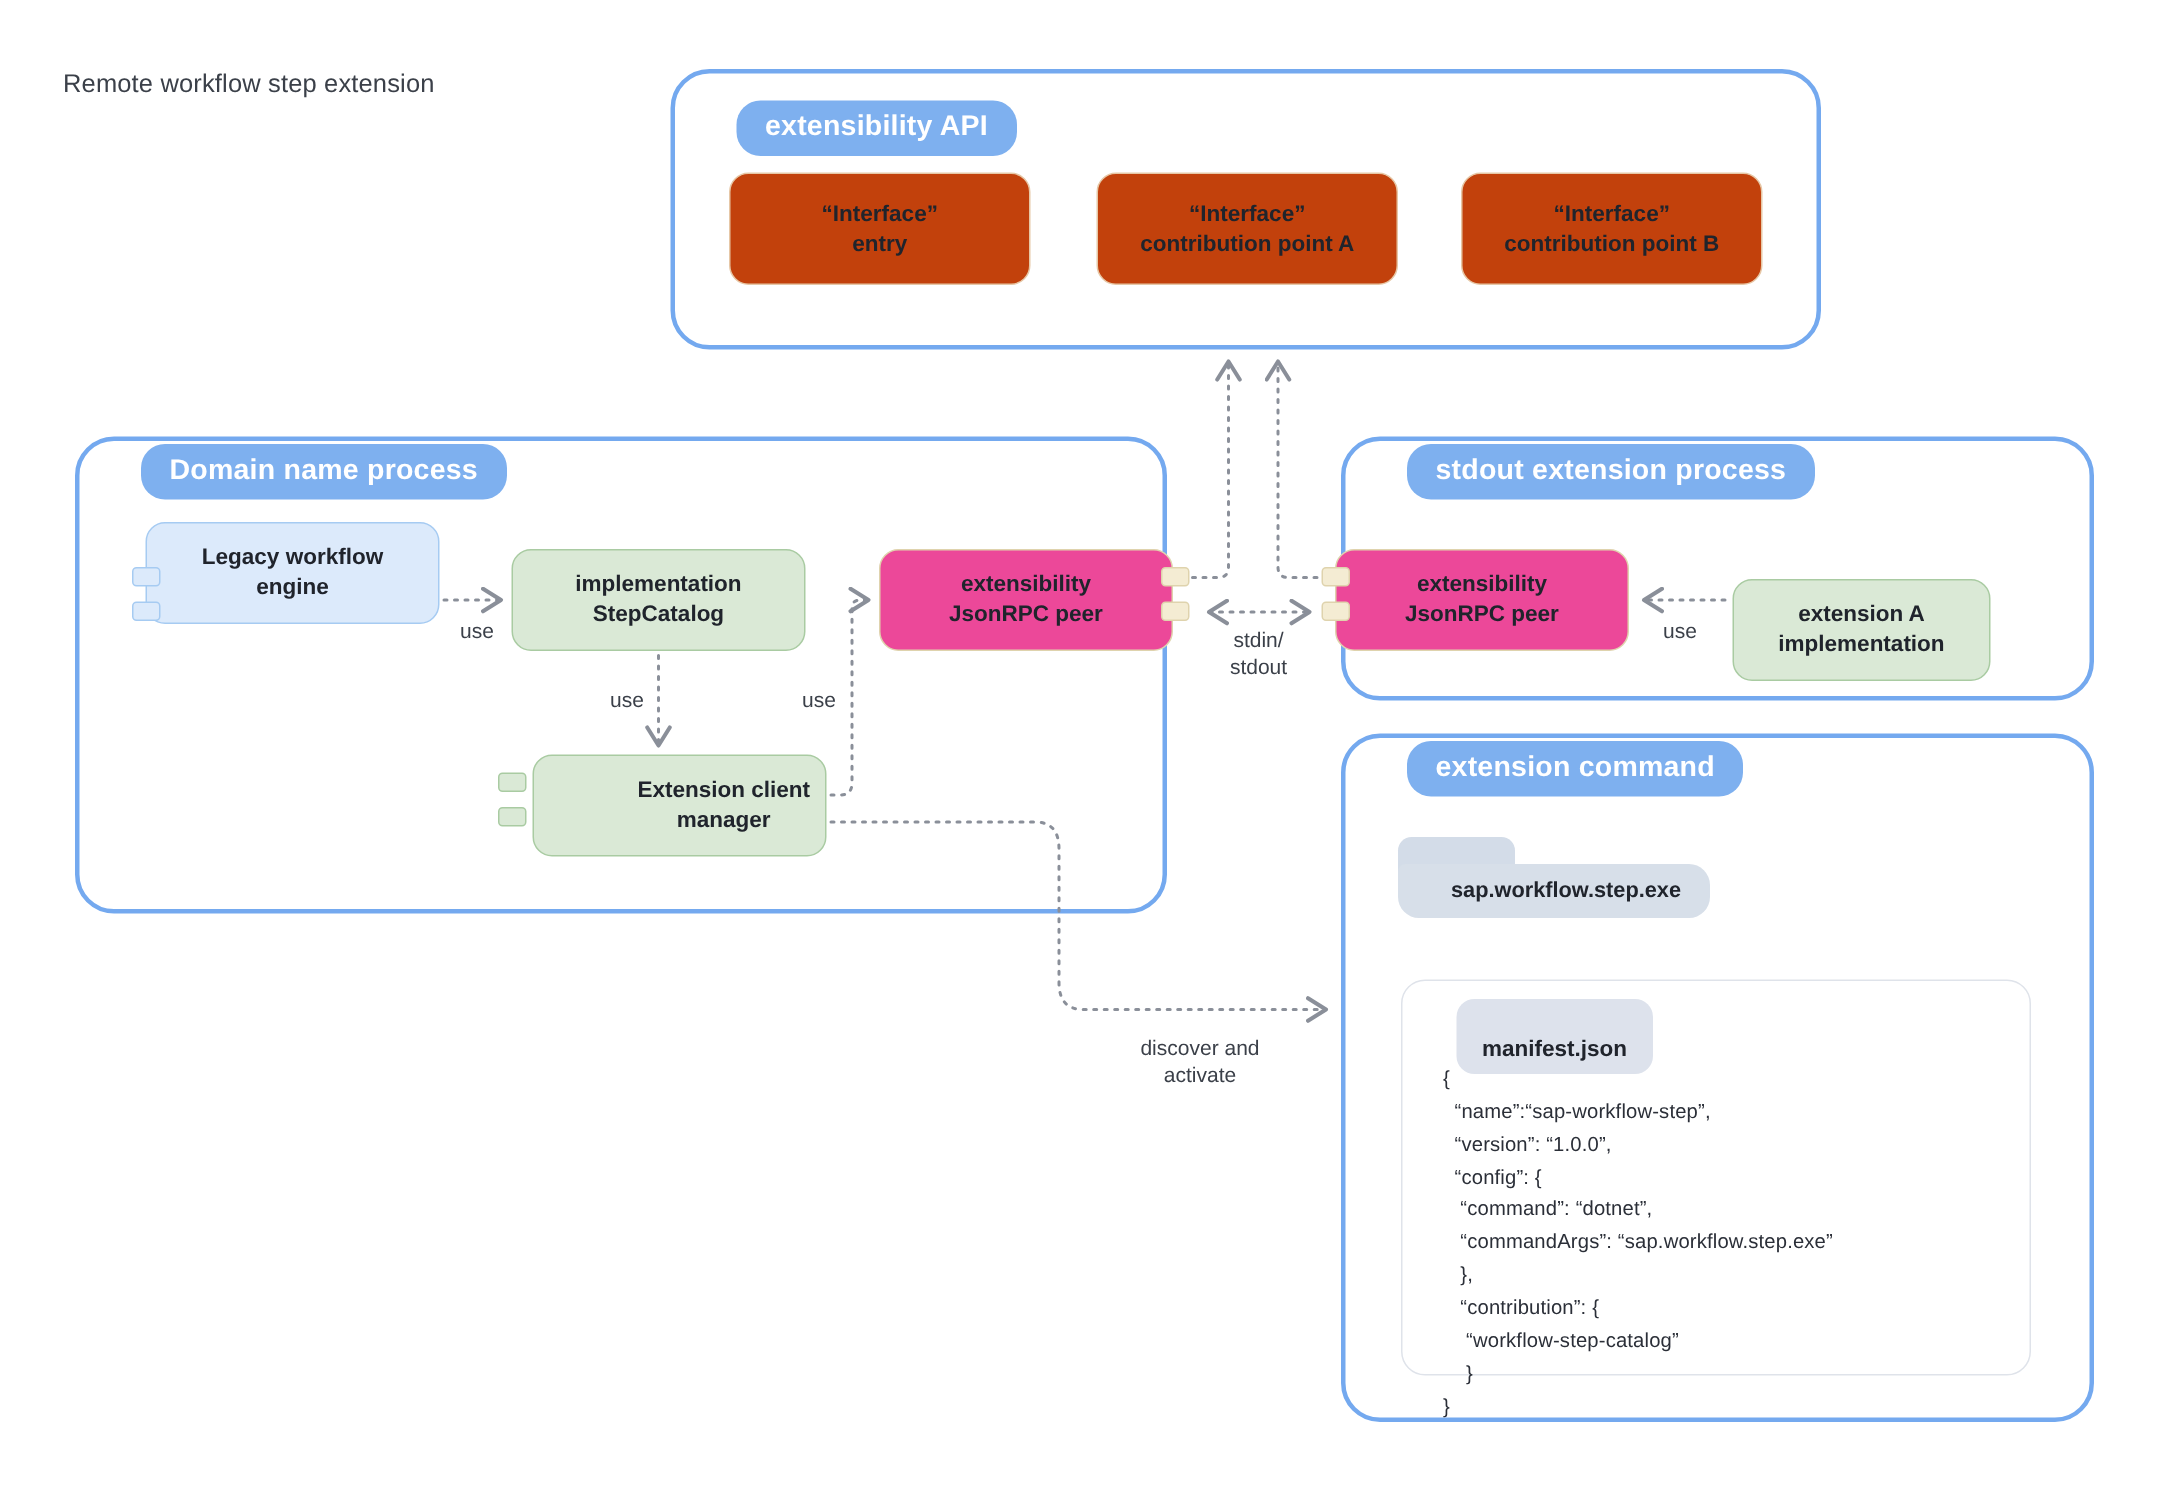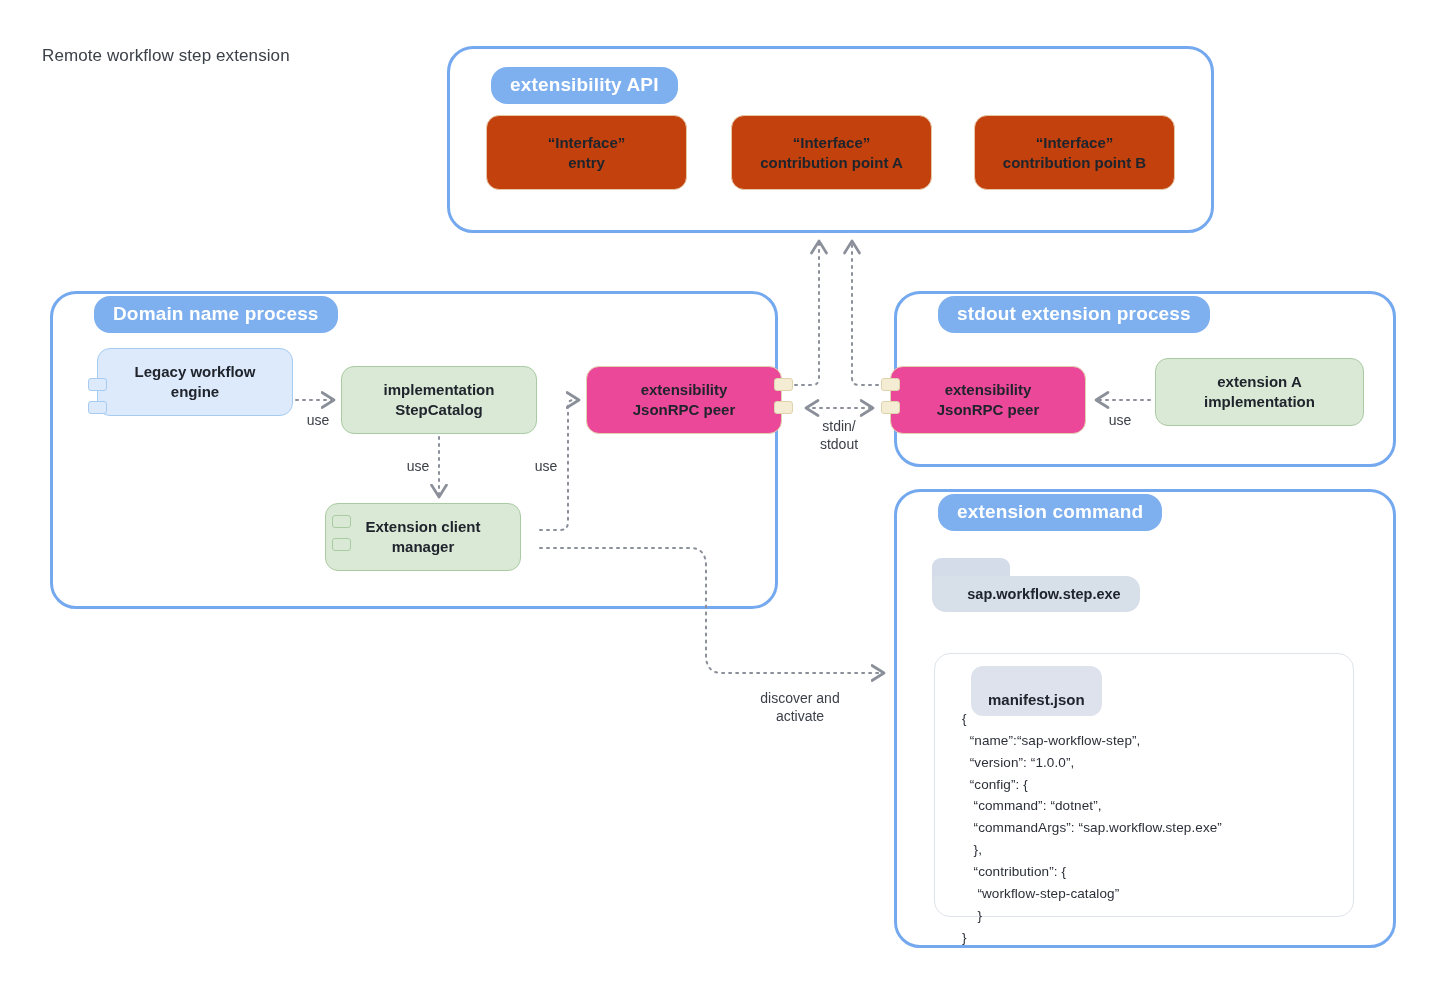--- a/index.html
+++ b/index.html
@@ -206,38 +206,38 @@
 StepCatalog</span>
 </div>
 
 <div class="node yellow" style="left:586px; top:366px; width:196px; height:68px;">
   <span style="white-space:pre-line;">extensibility
 JsonRPC peer</span>
 </div>
 <div class="port yellow-p" style="left:774px; top:378px;"></div>
 <div class="port yellow-p" style="left:774px; top:401px;"></div>
 
-<div class="node green" style="left:325px; top:503px; width:196px; height:68px;">
+<div class="node green" style="left:355px; top:503px; width:196px; height:68px;justify-content:flex-end;">
   <span style="white-space:pre-line;">Extension client
 manager</span>
 </div>
 <div class="port green-p" style="left:332px; top:515px;"></div>
 <div class="port green-p" style="left:332px; top:538px;"></div>
 
 <div class="group" style="left:894px; top:291px; width:502px; height:176px;"></div>
 <div class="group-label" style="left:938px; top:296px;">stdout extension process</div>
 
 <div class="node yellow" style="left:890px; top:366px; width:196px; height:68px;">
   <span style="white-space:pre-line;">extensibility
 JsonRPC peer</span>
 </div>
 <div class="port yellow-p" style="left:881px; top:378px;"></div>
 <div class="port yellow-p" style="left:881px; top:401px;"></div>
 
-<div class="node green" style="left:1155px; top:358px; width:209px; height:68px;">
+<div class="node green" style="left:1155px; top:386px; width:172px; height:68px;">
   <span style="white-space:pre-line;">extension A
 implementation</span>
 </div>
 
 <div class="group" style="left:894px; top:489px; width:502px; height:459px;"></div>
 <div class="group-label" style="left:938px; top:494px;">extension command</div>
 
 <div class="folder" style="left:932px; top:558px; width:208px; height:54px;">
   <div class="tab"></div>
   <div class="body" style="width:208px; height:36px;padding-left:32px;">sap.workflow.step.exe</div>

